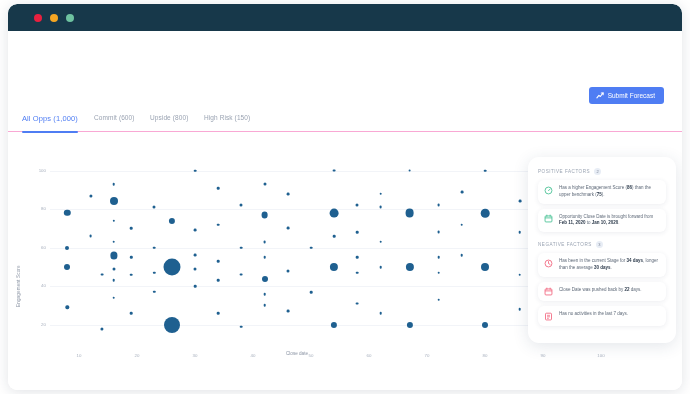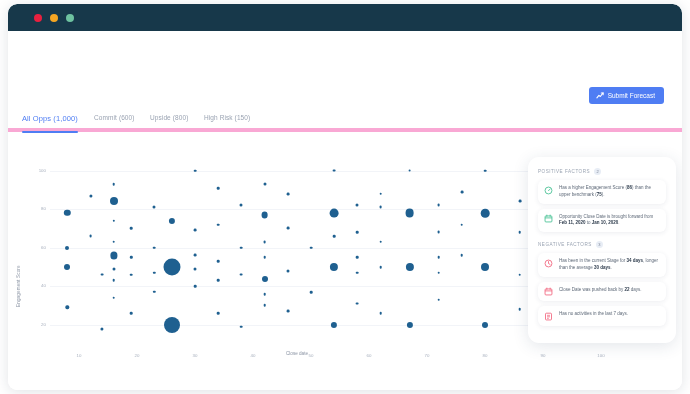--- a/index.html
+++ b/index.html
@@ -68,21 +68,21 @@
     white-space: nowrap;
   }
   #submit-forecast svg { display: block; }
 
   
   #tabbar {
     position: absolute;
     left: 0; right: 0;
     top: 83px;
     height: 18px;
-    border-bottom: 4px solid #f9a8d4;
+    border-bottom: 1px solid #f9a8d4;
   }
   .tab {
     position: absolute;
     top: 0;
     font-size: 6.5px;
     color: #9aa3b2;
     white-space: nowrap;
     cursor: pointer;
     padding-bottom: 5px;
     letter-spacing: .1px;

